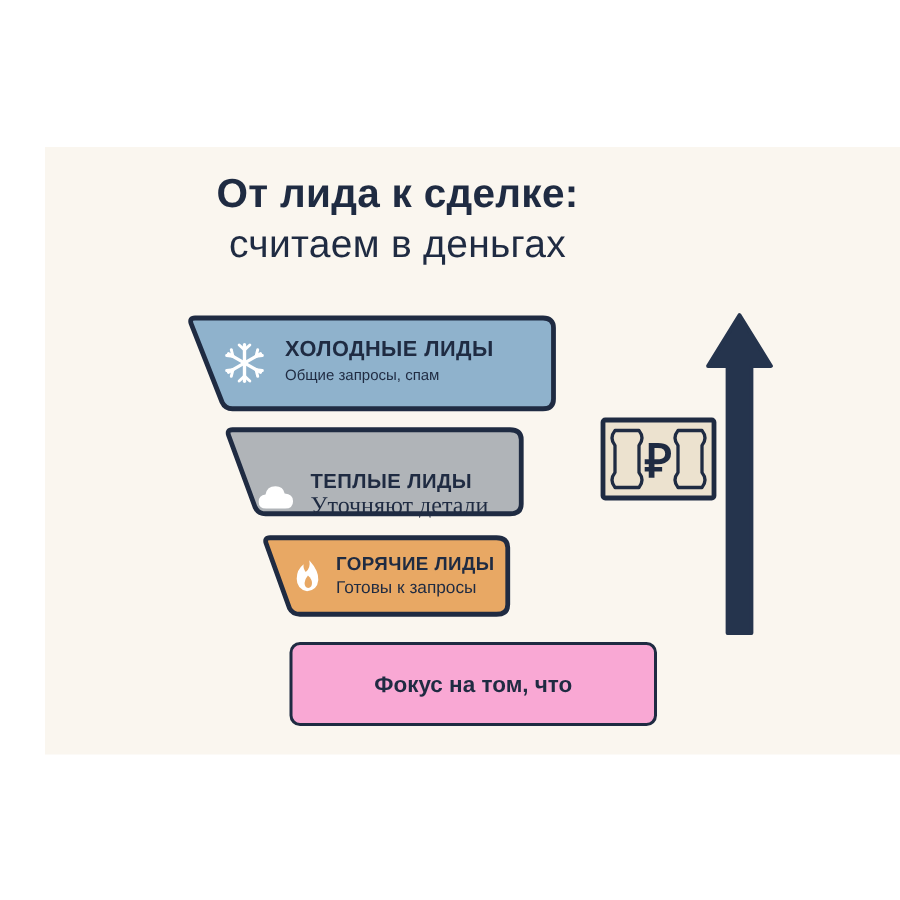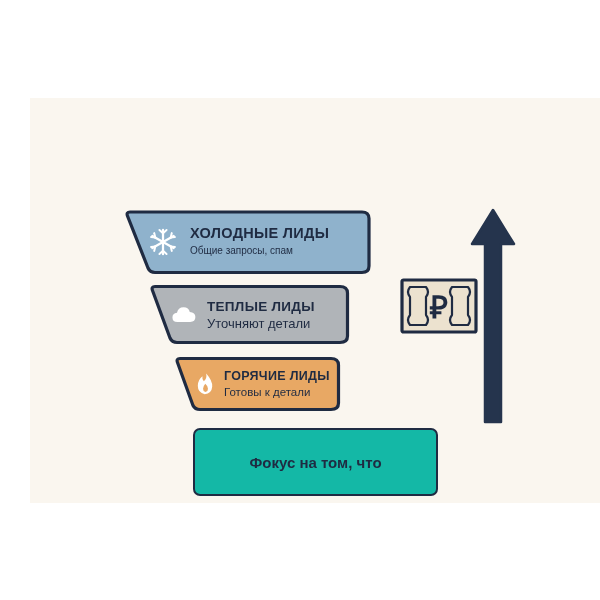--- a/index.html
+++ b/index.html
@@ -109,46 +109,46 @@
   #tier-cold .tier-title { font-size: 14.5px; line-height: 18px; }
   #tier-cold .tier-sub { font-size: 10px; line-height: 18px; }
 
   
   #tier-warm {
     left: 148px;
     top: 283px;
     width: 204px;
     height: 63px;
   }
-  #tier-warm .tier-content { padding-left: 22px; }
+  #tier-warm .tier-content { padding-left: 22px; align-items: flex-end; }
   #tier-warm .tier-icon { width: 28px; height: 28px; margin-right: 9px; }
   #tier-warm .tier-title { font-size: 13.5px; line-height: 17px; }
-  #tier-warm .tier-sub { font-size: 13px; line-height: 17px; }
+  #tier-warm .tier-sub { font-size: 16px; line-height: 17px; font-family: Liberation Serif, serif; }
 
   
   #tier-hot {
     left: 173px;
     top: 355px;
     width: 170px;
     height: 58px;
   }
   #tier-hot .tier-content { padding-left: 20px; }
   #tier-hot .tier-icon { width: 24px; height: 24px; margin-right: 7px; }
   #tier-hot .tier-title { font-size: 12.5px; line-height: 16px; text-align: center; }
   #tier-hot .tier-sub { font-size: 11.5px; line-height: 16px; }
 
   
   #focus-box {
     position: absolute;
     left: 193px;
     top: 428px;
     width: 245px;
-    height: 68px;
+    height: 56px;
     box-sizing: border-box;
-    background: #14b8a6;
+    background: #f9a8d4;
     border: 2.5px solid #1f2b42;
     border-radius: 7px;
     display: flex;
     flex-direction: column;
     align-items: center;
     justify-content: center;
     color: #1f2b42;
     font-weight: bold;
     font-size: 15px;
     line-height: 19px;
@@ -173,20 +173,24 @@
     height: 216px;
   }
 </style>
 </head>
 <body>
 
 <div id="stage">
 
   <div id="canvas"></div>
 
+  <div id="title-block">
+    <div id="title-line-1">От лида к сделке:</div>
+    <div id="title-line-2">считаем в деньгах</div>
+  </div>
 
   <div class="funnel-tier" id="tier-cold">
     <svg class="tier-shape" viewBox="0 0 252 68" preserveAspectRatio="none">
       <path d="M 8 4 Q 4 4 5.5 8 L 26 60 Q 28 64.5 33 64.5 L 240 64.5
                Q 247 64.5 247 58 L 247 10.5 Q 247 4 240 4 Z" fill="#8fb2cc" stroke="#1f2b42" stroke-width="3.2" stroke-linejoin="round"></path>
     </svg>
     <div class="tier-content">
       <span class="tier-icon">
         <svg viewBox="0 0 32 32" width="30" height="30">
           <g stroke="#ffffff" stroke-width="2.4" stroke-linecap="round">
@@ -247,21 +251,21 @@
         <svg viewBox="0 0 32 32" width="24" height="24">
           <path d="M 17.6 2 Q 19 9 14.4 12.4 Q 11.8 8.8 12.6 5.6
                    Q 6.4 10.4 6.4 18.4 Q 6.4 27.4 15.6 29.6
                    Q 24.8 28.6 25.6 19.6 Q 26.2 11.6 17.6 2 Z" fill="#ffffff"></path>
           <path d="M 16.4 15.6 Q 13.4 19 13.4 22.2 Q 13.4 26 16.6 26.6
                    Q 20 26 20 22.2 Q 20 18.8 16.4 15.6 Z" fill="#e8a864"></path>
         </svg>
       </span>
       <span class="tier-text">
         <span class="tier-title">ГОРЯЧИЕ ЛИДЫ</span>
-        <span class="tier-sub">Готовы к детали</span>
+        <span class="tier-sub">Готовы к запросы</span>
       </span>
     </div>
   </div>
 
   <div id="focus-box">
     <span>Фокус на том, что</span>
   </div>
 
   <div id="banknote">
     <svg viewBox="0 0 78 56" width="78" height="56">

